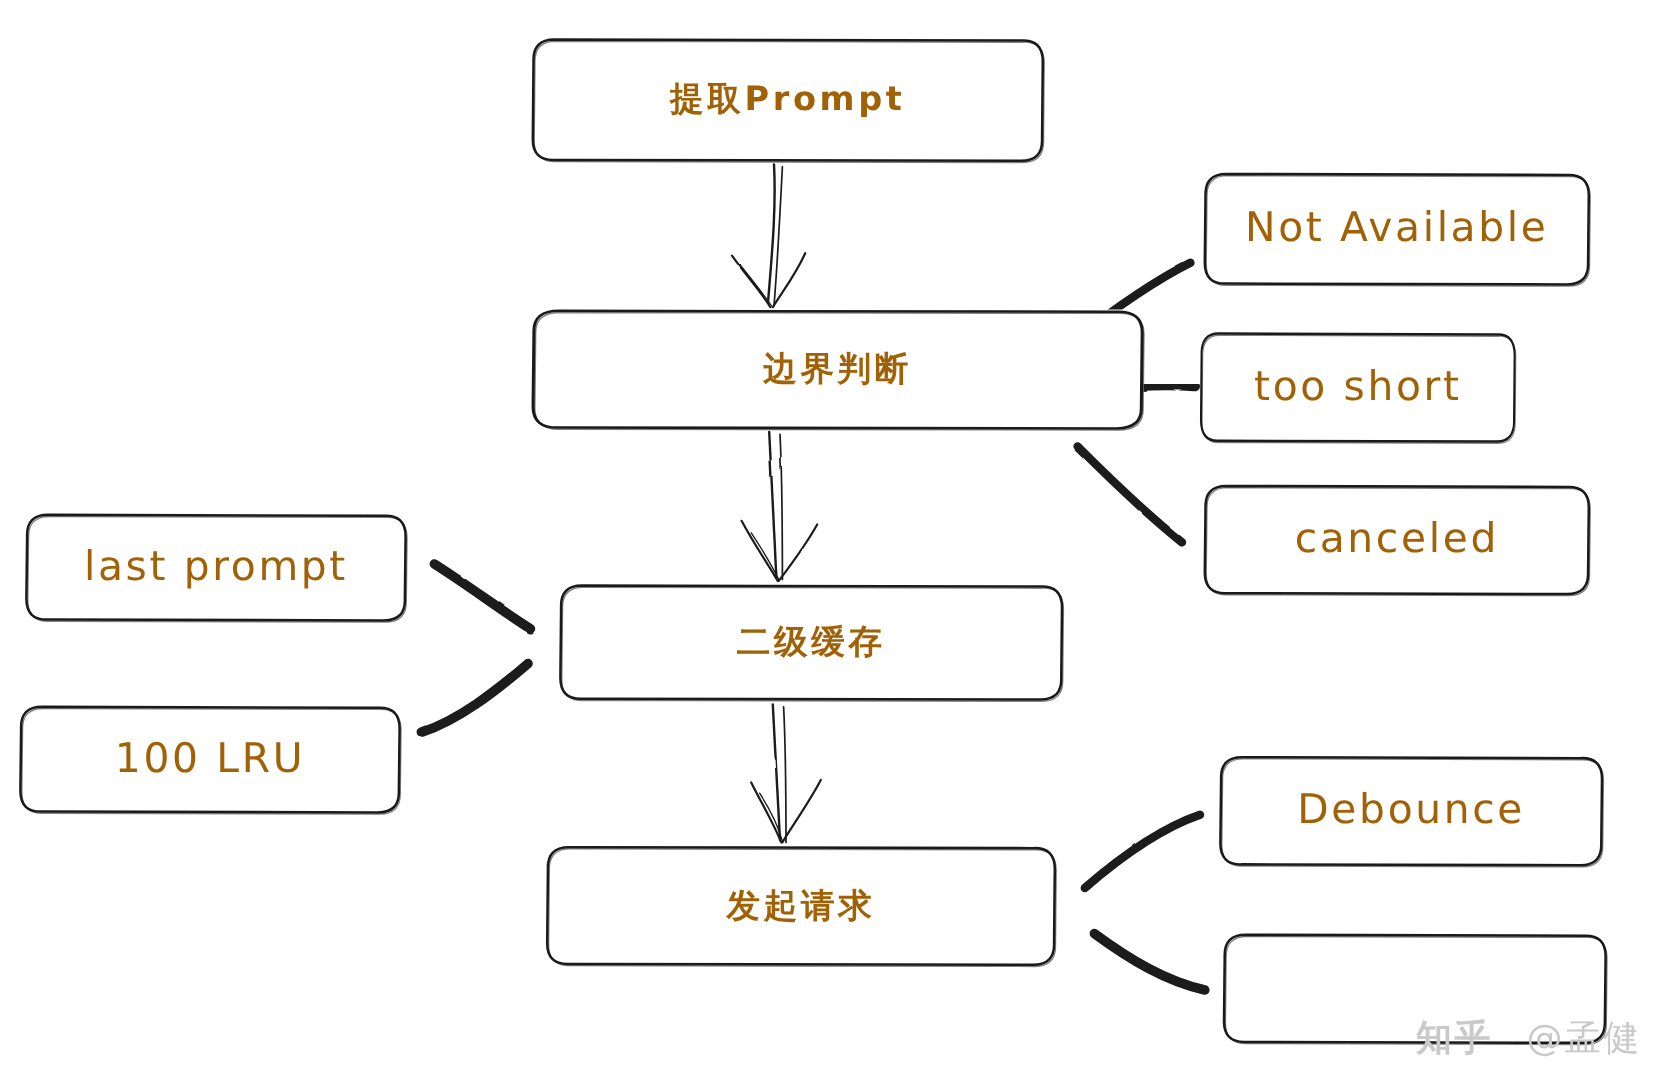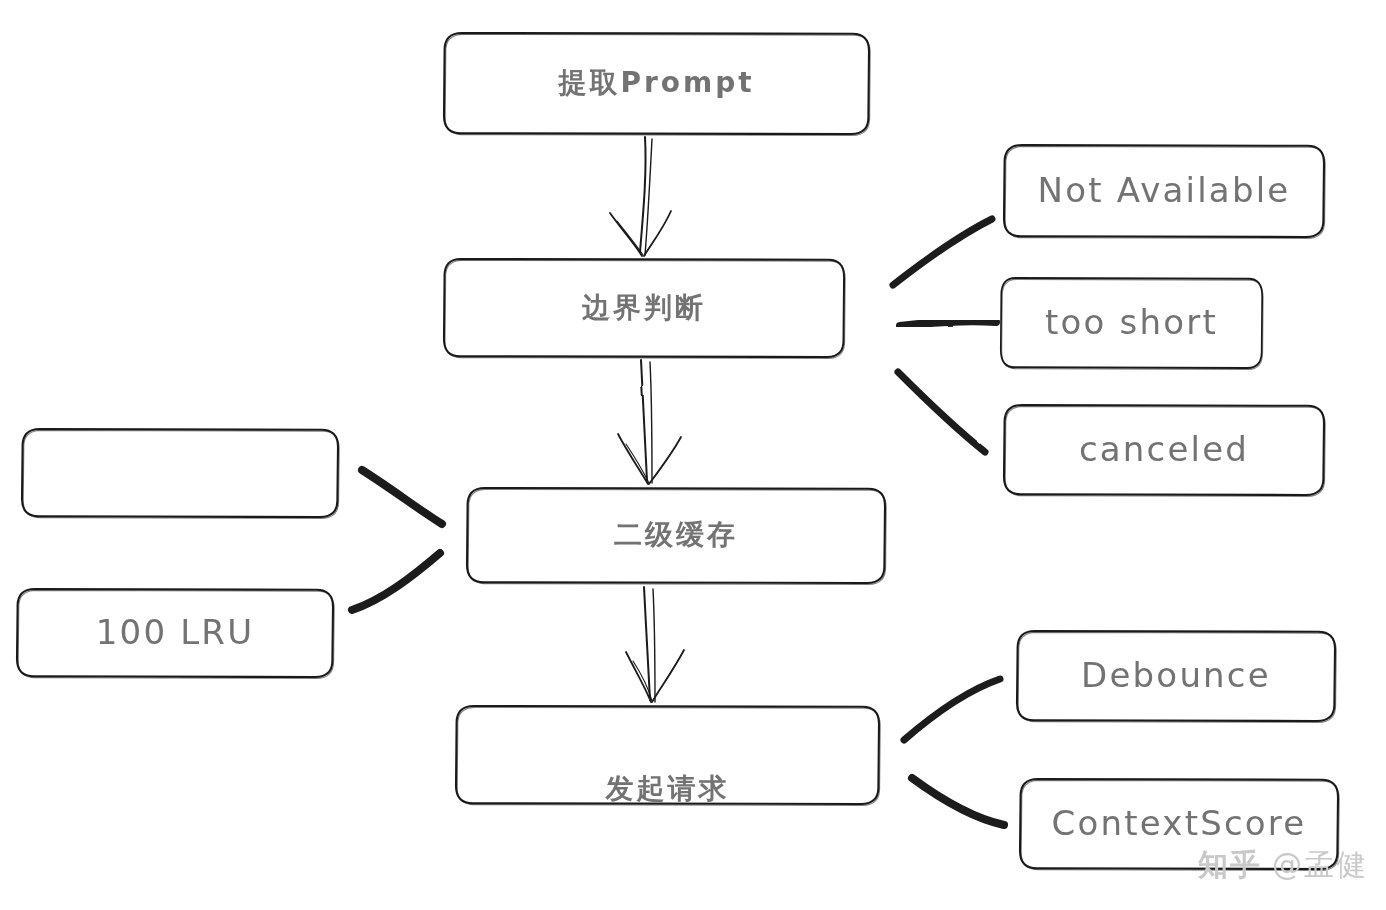--- a/index.html
+++ b/index.html
@@ -10,21 +10,21 @@
     position:relative;
   }
   #canvas{
     position:absolute;left:0;top:0;width:1386px;height:910px;
   }
   .node{
     position:absolute;
     box-sizing:border-box;
     display:flex;align-items:center;justify-content:center;
     background:#ffffff;
-    color:#737373;
+    color:#a16207;
     text-align:center;
     border-radius:18px;
     z-index:3;
     user-select:none;
   }
   .node .label{
     position:relative;
     z-index:4;
     line-height:1.1;
     white-space:nowrap;
@@ -48,21 +48,21 @@
     pointer-events:none;
     z-index:2;
   }
   #edges{
     position:absolute;left:0;top:0;width:1386px;height:910px;
     z-index:1;pointer-events:none;
   }
   #watermark{
     position:absolute;
     right:18px;bottom:24px;
-    display:flex;align-items:center;gap:10px;
+    display:flex;align-items:center;gap:28px;
     color:#c9c9c9;
     font-size:30px;
     font-weight:700;
     letter-spacing:2px;
     z-index:6;
     user-select:none;
     font-family:"DejaVu Sans","Liberation Sans",sans-serif;
   }
   #watermark .wm-at{font-weight:400;text-align:center;}
 </style>
@@ -133,35 +133,35 @@
   </svg>
 
   <div id="nodes">
       <div class="node cn" style="left: 443px; top: 32px; width: 427px; height: 103px;">
         <svg class="frame" viewBox="0 0 427 103" preserveAspectRatio="none">
           <path d="M19 1 L408 1.8 Q426 1 426 19 L425.4 84 Q426 102 408 102 L19 101.3 Q1 102 1 84 L1.6 19 Q1 1 19 1 Z" fill="none" stroke="#1a1a1a" stroke-width="2.1" stroke-linecap="round" stroke-linejoin="round" opacity="1"></path>
           <path d="M20.2 2.4 L409.2 3.2 Q427.2 2.4 427.2 20.4 L426.59999999999997 85.4 Q427.2 103.4 409.2 103.4 L20.2 102.7 Q2.2 103.4 2.2 85.4 L2.8000000000000003 20.4 Q2.2 2.4 20.2 2.4 Z" fill="none" stroke="#1a1a1a" stroke-width="1.1" stroke-linecap="round" stroke-linejoin="round" opacity="0.55"></path>
         </svg>
         <span class="label">提取Prompt</span>
       </div>
-      <div class="node cn" style="left: 443px; top: 258px; width: 402px; height: 100px;">
+      <div class="node cn" style="left: 443px; top: 258px; width: 510px; height: 100px;">
         <svg class="frame" viewBox="0 0 427 100" preserveAspectRatio="none">
           <path d="M19 1 L408 1.8 Q426 1 426 19 L425.4 81 Q426 99 408 99 L19 98.3 Q1 99 1 81 L1.6 19 Q1 1 19 1 Z" fill="none" stroke="#1a1a1a" stroke-width="2.1" stroke-linecap="round" stroke-linejoin="round" opacity="1"></path>
           <path d="M20.2 2.4 L409.2 3.2 Q427.2 2.4 427.2 20.4 L426.59999999999997 82.4 Q427.2 100.4 409.2 100.4 L20.2 99.7 Q2.2 100.4 2.2 82.4 L2.8000000000000003 20.4 Q2.2 2.4 20.2 2.4 Z" fill="none" stroke="#1a1a1a" stroke-width="1.1" stroke-linecap="round" stroke-linejoin="round" opacity="0.55"></path>
         </svg>
         <span class="label">边界判断</span>
       </div>
       <div class="node cn" style="left: 450px; top: 487px; width: 420px; height: 97px; margin-left: 16px;">
         <svg class="frame" viewBox="0 0 420 97" preserveAspectRatio="none">
           <path d="M19 1 L401 1.8 Q419 1 419 19 L418.4 78 Q419 96 401 96 L19 95.3 Q1 96 1 78 L1.6 19 Q1 1 19 1 Z" fill="none" stroke="#1a1a1a" stroke-width="2.1" stroke-linecap="round" stroke-linejoin="round" opacity="1"></path>
           <path d="M20.2 2.4 L402.2 3.2 Q420.2 2.4 420.2 20.4 L419.59999999999997 79.4 Q420.2 97.4 402.2 97.4 L20.2 96.7 Q2.2 97.4 2.2 79.4 L2.8000000000000003 20.4 Q2.2 2.4 20.2 2.4 Z" fill="none" stroke="#1a1a1a" stroke-width="1.1" stroke-linecap="round" stroke-linejoin="round" opacity="0.55"></path>
         </svg>
         <span class="label">二级缓存</span>
       </div>
-      <div class="node cn" style="left: 455px; top: 705px; width: 425px; height: 100px; align-items: flex-end;">
+      <div class="node cn" style="left: 455px; top: 705px; width: 425px; height: 100px;">
         <svg class="frame" viewBox="0 0 425 100" preserveAspectRatio="none">
           <path d="M19 1 L406 1.8 Q424 1 424 19 L423.4 81 Q424 99 406 99 L19 98.3 Q1 99 1 81 L1.6 19 Q1 1 19 1 Z" fill="none" stroke="#1a1a1a" stroke-width="2.1" stroke-linecap="round" stroke-linejoin="round" opacity="1"></path>
           <path d="M20.2 2.4 L407.2 3.2 Q425.2 2.4 425.2 20.4 L424.59999999999997 82.4 Q425.2 100.4 407.2 100.4 L20.2 99.7 Q2.2 100.4 2.2 82.4 L2.8000000000000003 20.4 Q2.2 2.4 20.2 2.4 Z" fill="none" stroke="#1a1a1a" stroke-width="1.1" stroke-linecap="round" stroke-linejoin="round" opacity="0.55"></path>
         </svg>
         <span class="label">发起请求</span>
       </div>
       <div class="node en" style="left: 1003px; top: 144px; width: 322px; height: 94px;">
         <svg class="frame" viewBox="0 0 322 94" preserveAspectRatio="none">
           <path d="M19 1 L303 1.8 Q321 1 321 19 L320.4 75 Q321 93 303 93 L19 92.3 Q1 93 1 75 L1.6 19 Q1 1 19 1 Z" fill="none" stroke="#1a1a1a" stroke-width="2.1" stroke-linecap="round" stroke-linejoin="round" opacity="1"></path>
           <path d="M20.2 2.4 L304.2 3.2 Q322.2 2.4 322.2 20.4 L321.59999999999997 76.4 Q322.2 94.4 304.2 94.4 L20.2 93.7 Q2.2 94.4 2.2 76.4 L2.8000000000000003 20.4 Q2.2 2.4 20.2 2.4 Z" fill="none" stroke="#1a1a1a" stroke-width="1.1" stroke-linecap="round" stroke-linejoin="round" opacity="0.55"></path>
@@ -180,41 +180,41 @@
           <path d="M19 1 L303 1.8 Q321 1 321 19 L320.4 73 Q321 91 303 91 L19 90.3 Q1 91 1 73 L1.6 19 Q1 1 19 1 Z" fill="none" stroke="#1a1a1a" stroke-width="2.1" stroke-linecap="round" stroke-linejoin="round" opacity="1"></path>
           <path d="M20.2 2.4 L304.2 3.2 Q322.2 2.4 322.2 20.4 L321.59999999999997 74.4 Q322.2 92.4 304.2 92.4 L20.2 91.7 Q2.2 92.4 2.2 74.4 L2.8000000000000003 20.4 Q2.2 2.4 20.2 2.4 Z" fill="none" stroke="#1a1a1a" stroke-width="1.1" stroke-linecap="round" stroke-linejoin="round" opacity="0.55"></path>
         </svg>
         <span class="label">canceled</span>
       </div>
       <div class="node en" style="left: 21px; top: 428px; width: 318px; height: 90px;">
         <svg class="frame" viewBox="0 0 318 90" preserveAspectRatio="none">
           <path d="M19 1 L299 1.8 Q317 1 317 19 L316.4 71 Q317 89 299 89 L19 88.3 Q1 89 1 71 L1.6 19 Q1 1 19 1 Z" fill="none" stroke="#1a1a1a" stroke-width="2.1" stroke-linecap="round" stroke-linejoin="round" opacity="1"></path>
           <path d="M20.2 2.4 L300.2 3.2 Q318.2 2.4 318.2 20.4 L317.59999999999997 72.4 Q318.2 90.4 300.2 90.4 L20.2 89.7 Q2.2 90.4 2.2 72.4 L2.8000000000000003 20.4 Q2.2 2.4 20.2 2.4 Z" fill="none" stroke="#1a1a1a" stroke-width="1.1" stroke-linecap="round" stroke-linejoin="round" opacity="0.55"></path>
         </svg>
+        <span class="label">last prompt</span>
       </div>
       <div class="node en" style="left: 16px; top: 588px; width: 318px; height: 90px;">
         <svg class="frame" viewBox="0 0 318 90" preserveAspectRatio="none">
           <path d="M19 1 L299 1.8 Q317 1 317 19 L316.4 71 Q317 89 299 89 L19 88.3 Q1 89 1 71 L1.6 19 Q1 1 19 1 Z" fill="none" stroke="#1a1a1a" stroke-width="2.1" stroke-linecap="round" stroke-linejoin="round" opacity="1"></path>
           <path d="M20.2 2.4 L300.2 3.2 Q318.2 2.4 318.2 20.4 L317.59999999999997 72.4 Q318.2 90.4 300.2 90.4 L20.2 89.7 Q2.2 90.4 2.2 72.4 L2.8000000000000003 20.4 Q2.2 2.4 20.2 2.4 Z" fill="none" stroke="#1a1a1a" stroke-width="1.1" stroke-linecap="round" stroke-linejoin="round" opacity="0.55"></path>
         </svg>
         <span class="label">100 LRU</span>
       </div>
       <div class="node en" style="left: 1016px; top: 630px; width: 320px; height: 92px; border-radius: 25px;">
         <svg class="frame" viewBox="0 0 320 92" preserveAspectRatio="none">
           <path d="M19 1 L301 1.8 Q319 1 319 19 L318.4 73 Q319 91 301 91 L19 90.3 Q1 91 1 73 L1.6 19 Q1 1 19 1 Z" fill="none" stroke="#1a1a1a" stroke-width="2.1" stroke-linecap="round" stroke-linejoin="round" opacity="1"></path>
           <path d="M20.2 2.4 L302.2 3.2 Q320.2 2.4 320.2 20.4 L319.59999999999997 74.4 Q320.2 92.4 302.2 92.4 L20.2 91.7 Q2.2 92.4 2.2 74.4 L2.8000000000000003 20.4 Q2.2 2.4 20.2 2.4 Z" fill="none" stroke="#1a1a1a" stroke-width="1.1" stroke-linecap="round" stroke-linejoin="round" opacity="0.55"></path>
         </svg>
         <span class="label">Debounce</span>
       </div>
       <div class="node en" style="left: 1019px; top: 778px; width: 320px; height: 92px;">
         <svg class="frame" viewBox="0 0 320 92" preserveAspectRatio="none">
           <path d="M19 1 L301 1.8 Q319 1 319 19 L318.4 73 Q319 91 301 91 L19 90.3 Q1 91 1 73 L1.6 19 Q1 1 19 1 Z" fill="none" stroke="#1a1a1a" stroke-width="2.1" stroke-linecap="round" stroke-linejoin="round" opacity="1"></path>
           <path d="M20.2 2.4 L302.2 3.2 Q320.2 2.4 320.2 20.4 L319.59999999999997 74.4 Q320.2 92.4 302.2 92.4 L20.2 91.7 Q2.2 92.4 2.2 74.4 L2.8000000000000003 20.4 Q2.2 2.4 20.2 2.4 Z" fill="none" stroke="#1a1a1a" stroke-width="1.1" stroke-linecap="round" stroke-linejoin="round" opacity="0.55"></path>
         </svg>
-        <span class="label">ContextScore</span>
       </div>
     </div>
 
   <div id="watermark">
     <span class="wm-site">知乎</span>
     <span class="wm-at">@孟健</span>
   </div>
 
 </div>
 

